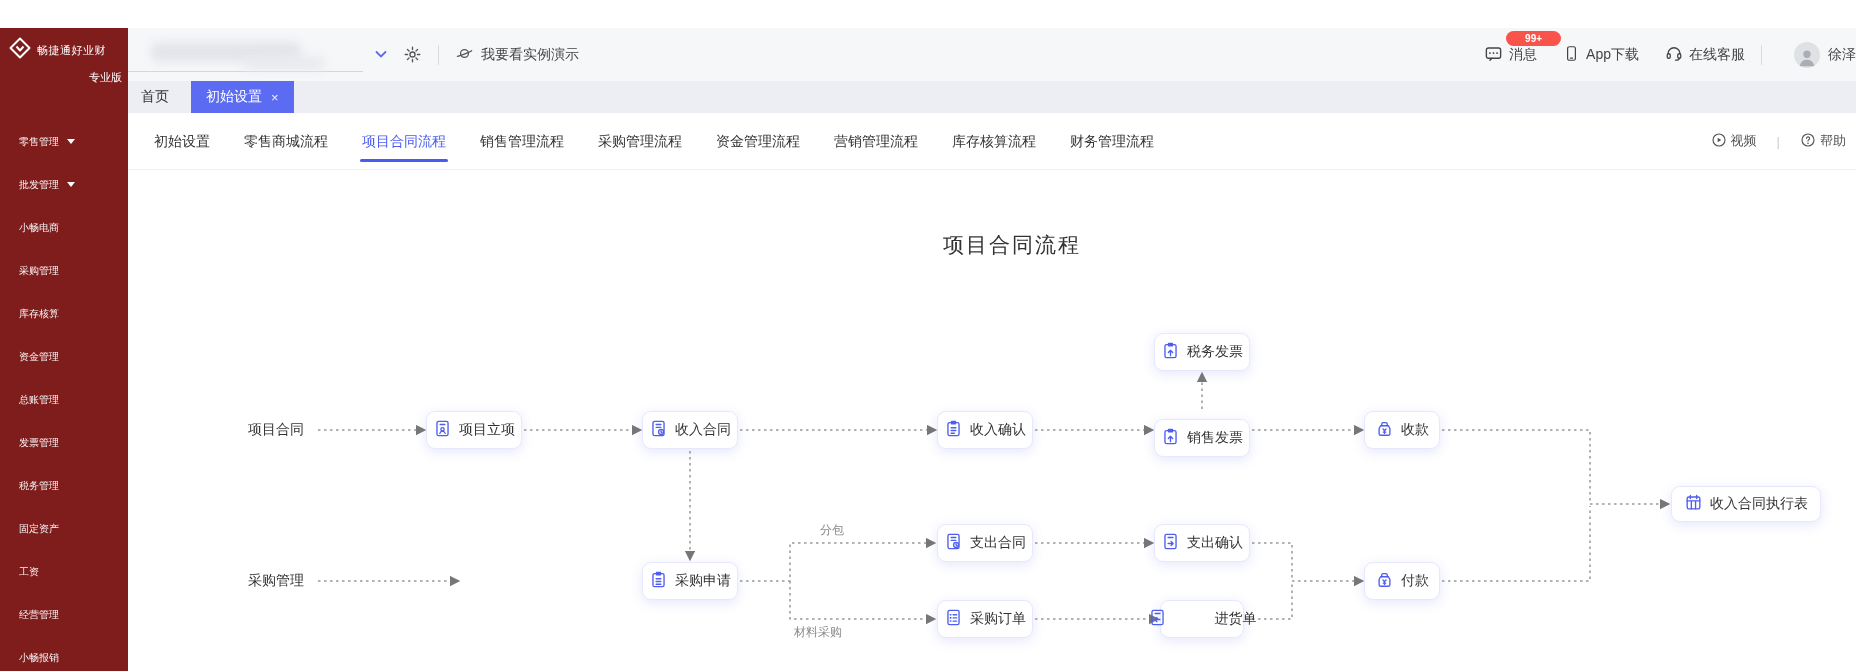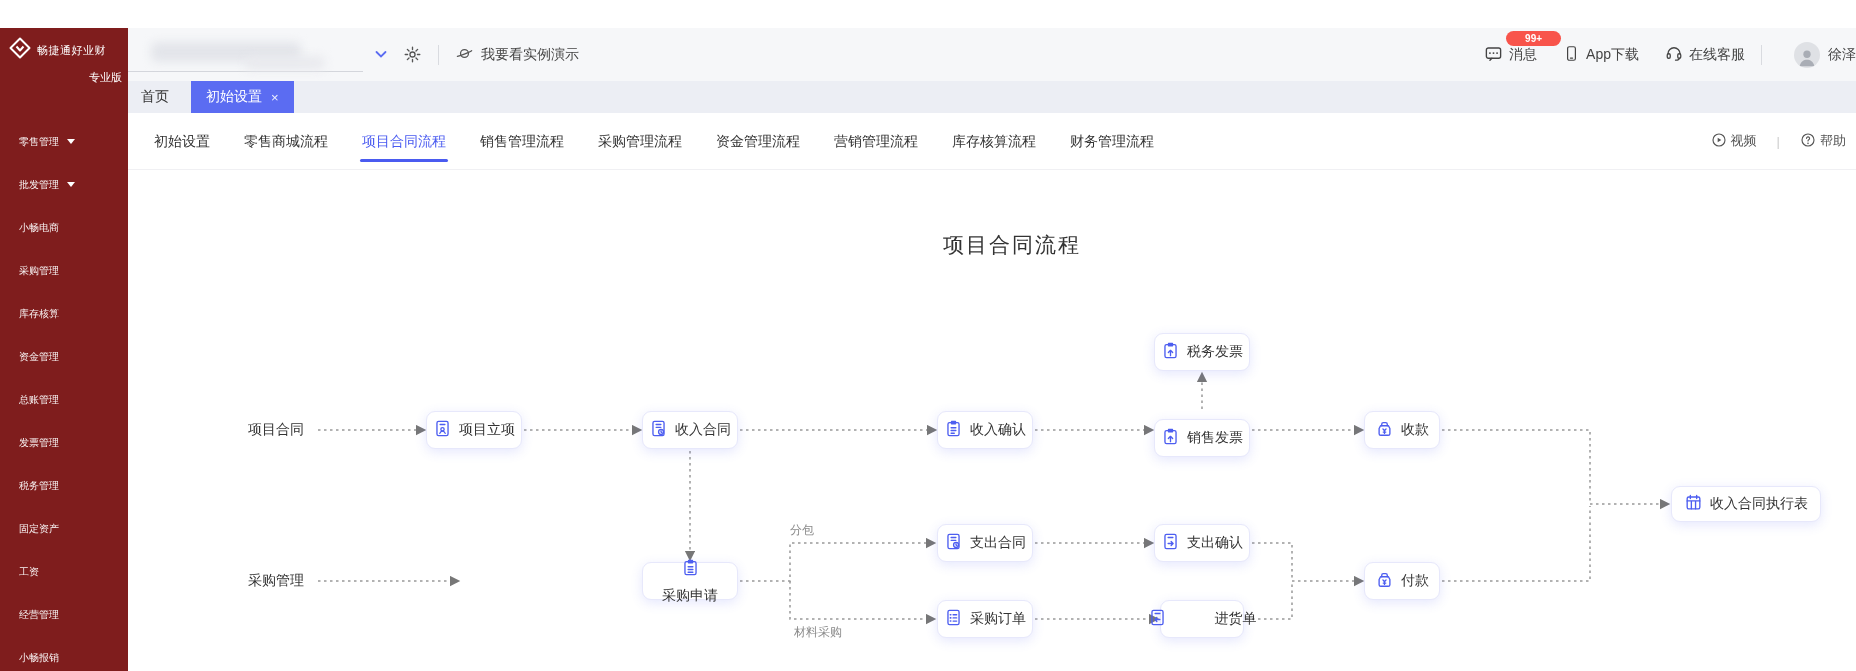--- a/index.html
+++ b/index.html
@@ -314,21 +314,21 @@
             </svg></span>
           <span>收款</span>
         </div>
         <div class="flow-node" style="left: 1671px; top: 486px; width: 150px; height: 36px;">
           <span><svg width="19" height="19" viewBox="0 0 24 24" fill="none" stroke="#4d5ef0" stroke-width="1.7" stroke-linecap="round" stroke-linejoin="round">
               <rect x="4" y="5" width="16" height="15" rx="2"></rect>
               <path d="M4 10h16M9.3 10v10M14.6 10v10M8 3v4M16 3v4"></path>
             </svg></span>
           <span>收入合同执行表</span>
         </div>
-        <div class="flow-node" style="left: 642px; top: 562px; width: 96px; height: 38px; flex-direction: column;">
+        <div class="flow-node" style="left: 642px; top: 562px; width: 96px; height: 38px;">
           <span><svg width="19" height="19" viewBox="0 0 24 24" fill="none" stroke="#4d5ef0" stroke-width="1.7" stroke-linecap="round" stroke-linejoin="round">
               <rect x="5" y="4.5" width="14" height="16.5" rx="2"></rect>
               <path d="M9.5 3h5v3h-5z"></path>
               <path d="M9 11h6M9 14.5h6M9 18h6"></path>
             </svg></span>
           <span>采购申请</span>
         </div>
         <div class="flow-node" style="left: 937px; top: 524px; width: 96px; height: 38px;">
           <span><svg width="19" height="19" viewBox="0 0 24 24" fill="none" stroke="#4d5ef0" stroke-width="1.7" stroke-linecap="round" stroke-linejoin="round">
               <rect x="5" y="3" width="14" height="18" rx="2"></rect>
@@ -365,18 +365,18 @@
         <div class="flow-node" style="left: 1364px; top: 562px; width: 76px; height: 38px;">
           <span><svg width="19" height="19" viewBox="0 0 24 24" fill="none" stroke="#4d5ef0" stroke-width="1.7" stroke-linecap="round" stroke-linejoin="round">
               <path d="M7 8.5h10l1.8 3.5v6.5a2 2 0 0 1-2 2H7.2a2 2 0 0 1-2-2V12z"></path>
               <path d="M8.5 8.5v-2a2 2 0 0 1 2-2h3a2 2 0 0 1 2 2v2"></path>
               <path d="M10 12.5l2 2.4 2-2.4M12 14.9v3.3M10.4 16.5h3.2"></path>
             </svg></span>
           <span>付款</span>
         </div>
         <div class="flow-rowlabel" style="left: 276px; top: 430px;">项目合同</div>
         <div class="flow-rowlabel" style="left: 276px; top: 581px;">采购管理</div>
-        <div class="edge-label" style="left: 802px; top: 530px;">分包</div>
+        <div class="edge-label" style="left: 832px; top: 530px;">分包</div>
         <div class="edge-label" style="left: 818px; top: 632px;">材料采购</div>
       </div>
   </div>
 
 </div>
 
 </body></html>

